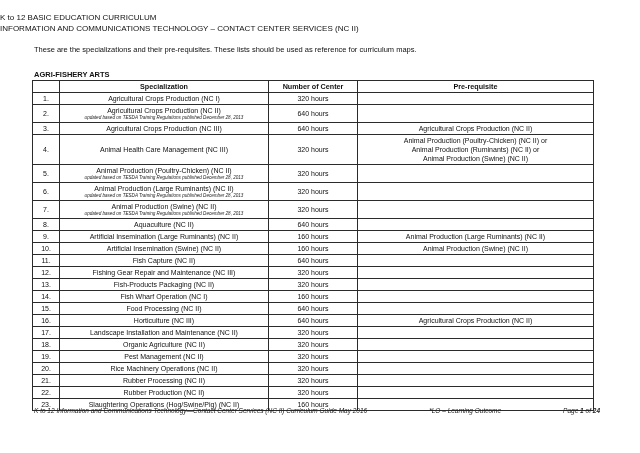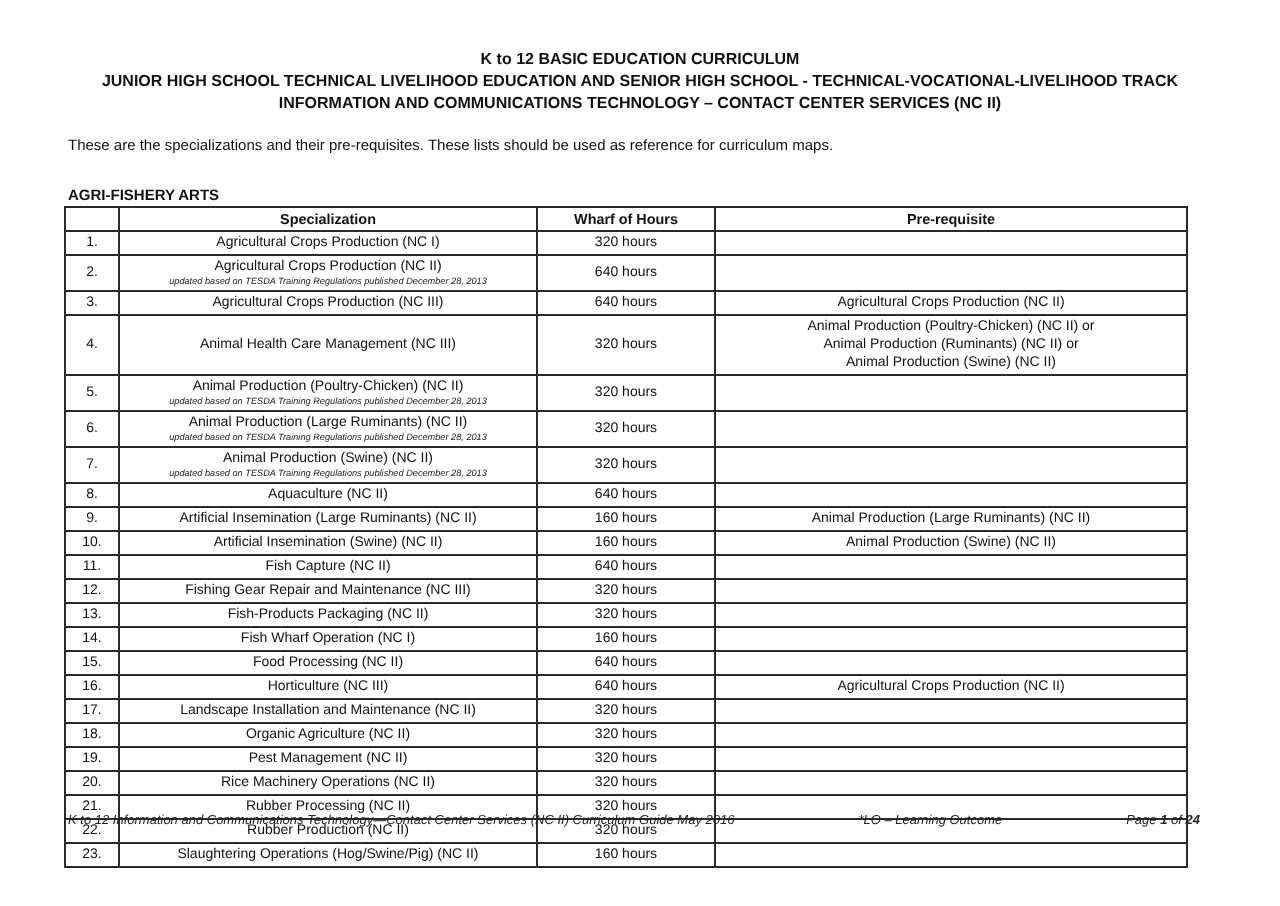--- a/index.html
+++ b/index.html
@@ -6,21 +6,21 @@
   html, body {
     width: 640px; height: 453px;
     background: #ffffff;
     font-family: "Liberation Sans", sans-serif;
     color: #111111;
     overflow: hidden;
     position: relative;
   }
   .page { position: relative; width: 640px; height: 453px; }
 
-  .doc-header { text-align: center; padding-top: 24px; font-weight: bold; }
+  .doc-header { padding-top: 12px; font-weight: normal; }
   .doc-header .t1 { font-size: 8px; line-height: 11px; }
   .doc-header .t2 { font-size: 8px; line-height: 11px; }
   .doc-header .t3 { font-size: 8px; line-height: 11px; }
 
   .intro { margin: 11px 0 16px 34px; font-size: 7.5px; }
 
   .section-heading { margin: 14px 0 1px 34px; font-size: 7.5px; font-weight: bold; }
 
   table.spec-table {
     margin-left: 32px;
@@ -71,40 +71,39 @@
   }
   .doc-footer .pg b { font-weight: bold; }
 </style>
 </head>
 <body>
 
 <div class="page">
 
   <div class="doc-header">
     <div class="t1">K to 12 BASIC EDUCATION CURRICULUM</div>
-    <div class="t2">JUNIOR HIGH SCHOOL TECHNICAL LIVELIHOOD EDUCATION AND SENIOR HIGH SCHOOL - TECHNICAL-VOCATIONAL-LIVELIHOOD TRACK</div>
     <div class="t3">INFORMATION AND COMMUNICATIONS TECHNOLOGY – CONTACT CENTER SERVICES (NC II)</div>
   </div>
 
   <p class="intro">These are the specializations and their pre-requisites.  These lists should be used as reference for curriculum maps.</p>
 
   <h2 class="section-heading">AGRI-FISHERY ARTS</h2>
 
   <table class="spec-table">
     <colgroup>
       <col class="c-num">
         <col class="c-spec">
         <col class="c-hrs">
         <col class="c-pre">
     </colgroup>
     <thead>
       <tr>
         <th></th>
         <th>Specialization</th>
-        <th>Wharf of Hours</th>
+        <th>Number of Center</th>
         <th>Pre-requisite</th>
       </tr>
     </thead>
     <tbody>
         <tr>
       <td>1.</td>
       <td>
         <div class="spec-main">Agricultural Crops Production (NC I)</div>
 
       </td>

